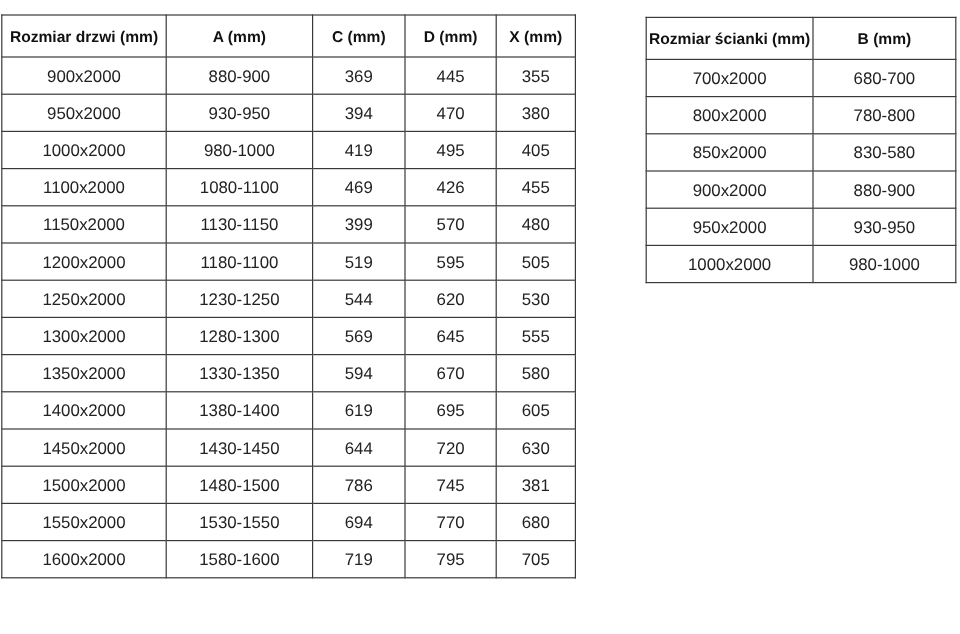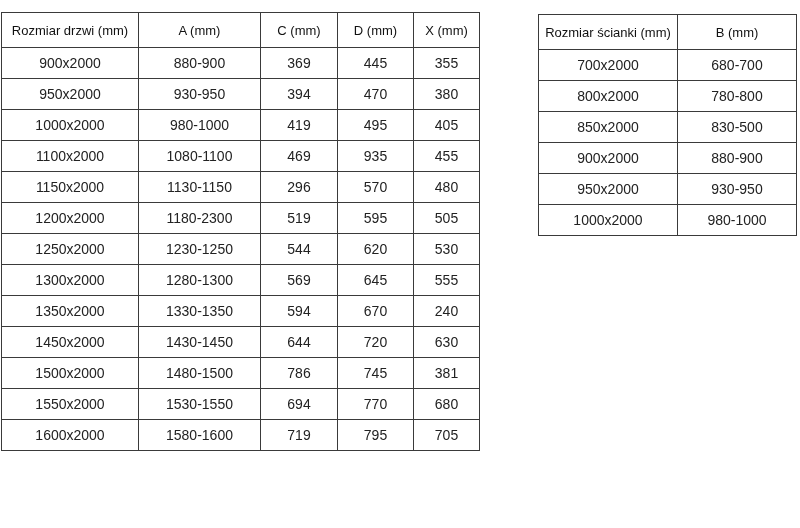--- a/index.html
+++ b/index.html
@@ -23,21 +23,21 @@
   }
   th, td {
     border: 1px solid #3a3a3a;
     text-align: center;
     vertical-align: middle;
     padding: 0;
     overflow: hidden;
     white-space: nowrap;
   }
   th {
-    font-weight: normal;
+    font-weight: bold;
     font-size: 13px;
     height: 34px;
     color: #111111;
   }
   td {
     font-size: 14px;
     height: 30px;
     color: #222222;
   }
   
@@ -91,33 +91,33 @@
         <td>1000x2000</td>
         <td>980-1000</td>
         <td>419</td>
         <td>495</td>
         <td>405</td>
       </tr>
       <tr>
         <td>1100x2000</td>
         <td>1080-1100</td>
         <td>469</td>
-        <td>935</td>
+        <td>426</td>
         <td>455</td>
       </tr>
       <tr>
         <td>1150x2000</td>
         <td>1130-1150</td>
-        <td>296</td>
+        <td>399</td>
         <td>570</td>
         <td>480</td>
       </tr>
       <tr>
         <td>1200x2000</td>
-        <td>1180-2300</td>
+        <td>1180-1100</td>
         <td>519</td>
         <td>595</td>
         <td>505</td>
       </tr>
       <tr>
         <td>1250x2000</td>
         <td>1230-1250</td>
         <td>544</td>
         <td>620</td>
         <td>530</td>
@@ -127,21 +127,28 @@
         <td>1280-1300</td>
         <td>569</td>
         <td>645</td>
         <td>555</td>
       </tr>
       <tr>
         <td>1350x2000</td>
         <td>1330-1350</td>
         <td>594</td>
         <td>670</td>
-        <td>240</td>
+        <td>580</td>
+      </tr>
+      <tr>
+        <td>1400x2000</td>
+        <td>1380-1400</td>
+        <td>619</td>
+        <td>695</td>
+        <td>605</td>
       </tr>
       <tr>
         <td>1450x2000</td>
         <td>1430-1450</td>
         <td>644</td>
         <td>720</td>
         <td>630</td>
       </tr>
       <tr>
         <td>1500x2000</td>
@@ -182,21 +189,21 @@
       <tr>
         <td>700x2000</td>
         <td>680-700</td>
       </tr>
       <tr>
         <td>800x2000</td>
         <td>780-800</td>
       </tr>
       <tr>
         <td>850x2000</td>
-        <td>830-500</td>
+        <td>830-580</td>
       </tr>
       <tr>
         <td>900x2000</td>
         <td>880-900</td>
       </tr>
       <tr>
         <td>950x2000</td>
         <td>930-950</td>
       </tr>
       <tr>

